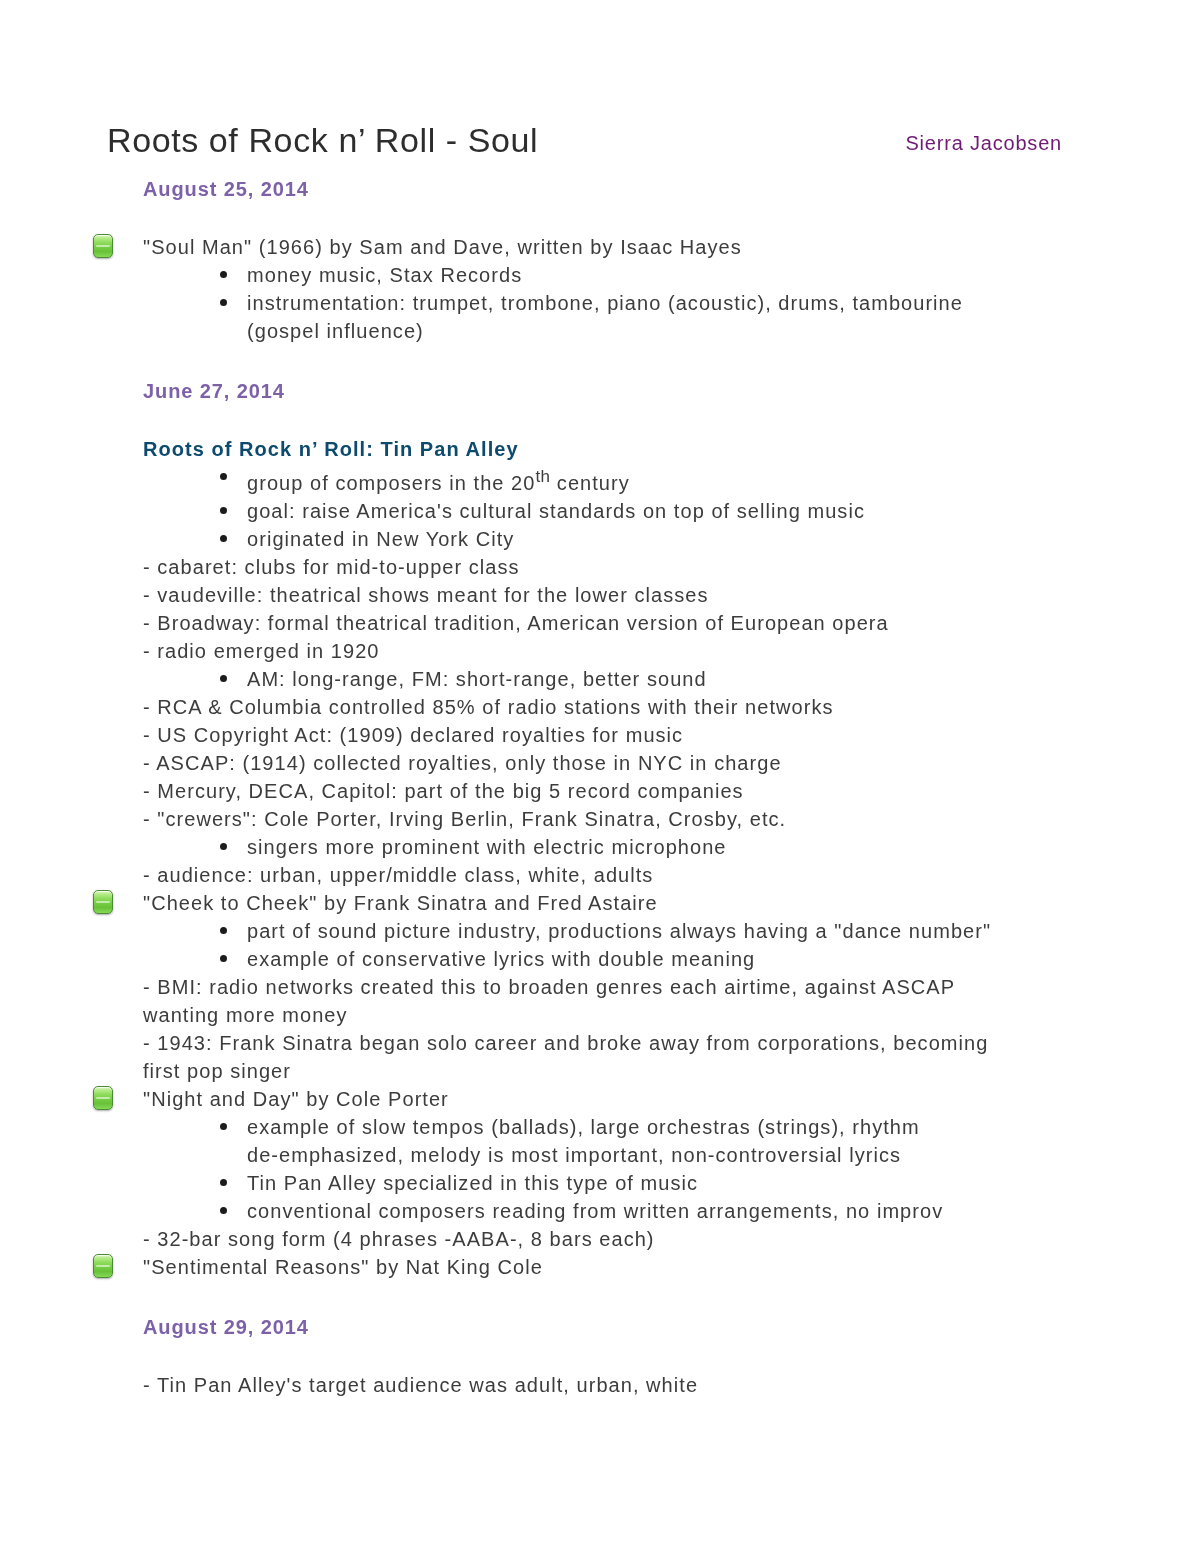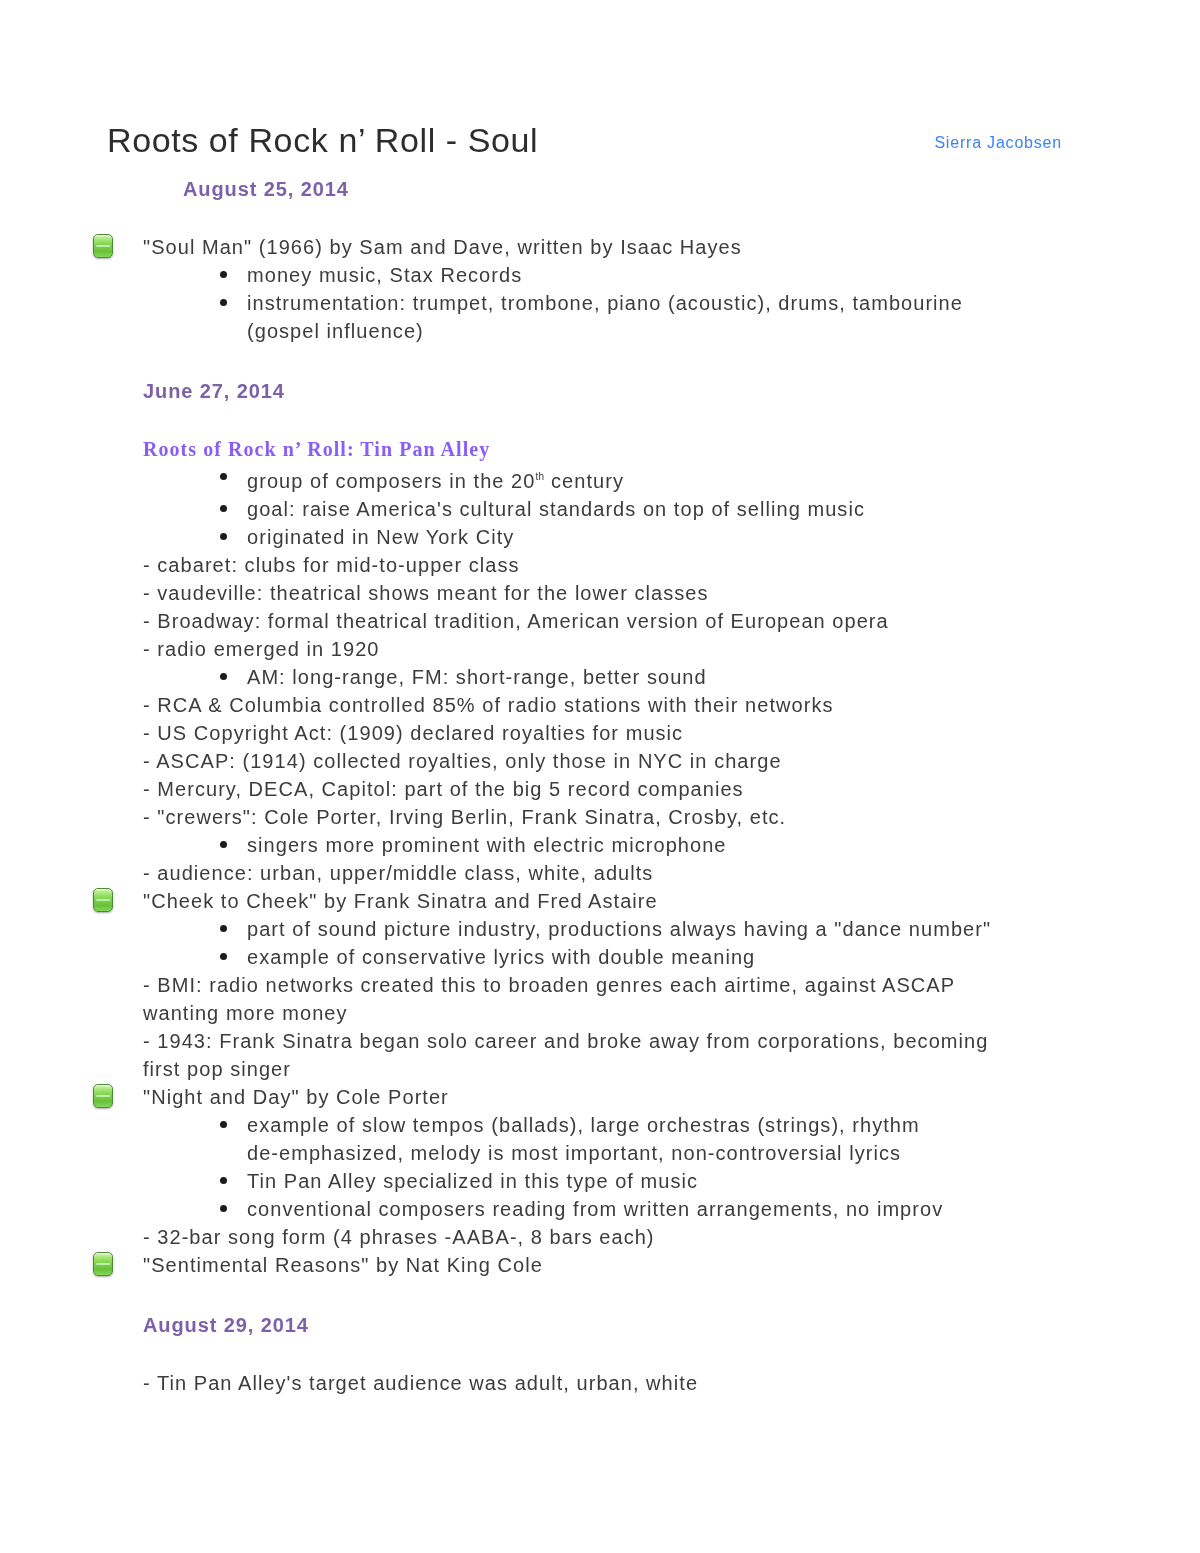--- a/index.html
+++ b/index.html
@@ -11,51 +11,51 @@
   .header{
     display:flex;justify-content:space-between;align-items:flex-end;
     padding:80px 138px 0 107px;
     margin-top:41px;
   }
   .page-title{
     font-size:34px;line-height:38px;color:#2d2d2d;font-weight:400;
     letter-spacing:0.6px;white-space:nowrap;
   }
   .author{
-    font-size:16px;line-height:26px;color:#3b82f6;letter-spacing:0.8px;
+    font-size:20px;line-height:26px;color:#701a75;letter-spacing:0.8px;
     padding-bottom:3px;white-space:nowrap;
   }
   .notes-body{padding:0 50px 60px 143px;}
   .date-heading{
     color:#7d61a8;font-weight:bold;font-size:20px;line-height:28px;
     letter-spacing:0.9px;margin:32px 0 30px 0;white-space:nowrap;
   }
-  .notes-body > .date-heading:first-child{margin-top:16px;margin-left:40px;}
+  .notes-body > .date-heading:first-child{margin-top:16px;}
   .row{
     position:relative;font-size:20px;line-height:28px;letter-spacing:1.05px;
     white-space:nowrap;
   }
-  .row.bold{font-weight:bold;color:#8b5cf6;font-family:Liberation Serif, serif;}
+  .row.bold{font-weight:bold;color:#0c4a6e;}
   .row.bullet,.row.bullet-cont{padding-left:104px;}
   .row.bullet .dot{
     position:absolute;left:77px;top:10px;width:7px;height:7px;
     border-radius:50%;background:#1c1c1c;
   }
   .note-icon{
     position:absolute;left:-50px;top:1px;width:20px;height:24px;
     border-radius:5px;border:1px solid #4c8a36;box-sizing:border-box;
     background:linear-gradient(180deg,#eafbd6 0%,#b9ec8e 12%,#8fdc5c 34%,#76ce44 55%,#69c137 75%,#85da58 100%);
     box-shadow:0 1px 2px rgba(70,70,70,0.45), inset 0 1px 0 rgba(255,255,255,0.65);
     cursor:pointer;
   }
   .note-icon::after{
     content:"";position:absolute;left:2px;right:2px;top:10px;height:2px;
     background:rgba(255,255,255,0.55);border-radius:1px;
   }
-  sup{font-size:10px;letter-spacing:0.3px;}
+  sup{font-size:17px;letter-spacing:0.3px;}
 </style>
 </head>
 <body>
 
 <div class="page">
   <div class="header">
     <div class="page-title">Roots of Rock n’ Roll - Soul</div>
     <div class="author">Sierra Jacobsen</div>
   </div>
   <div class="notes-body">

